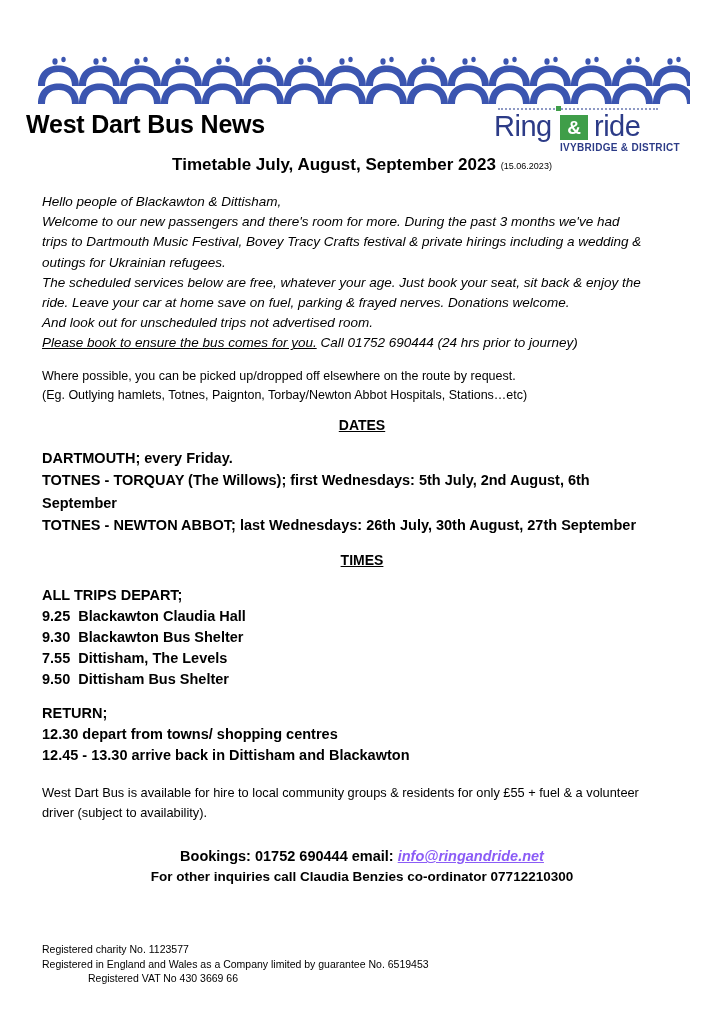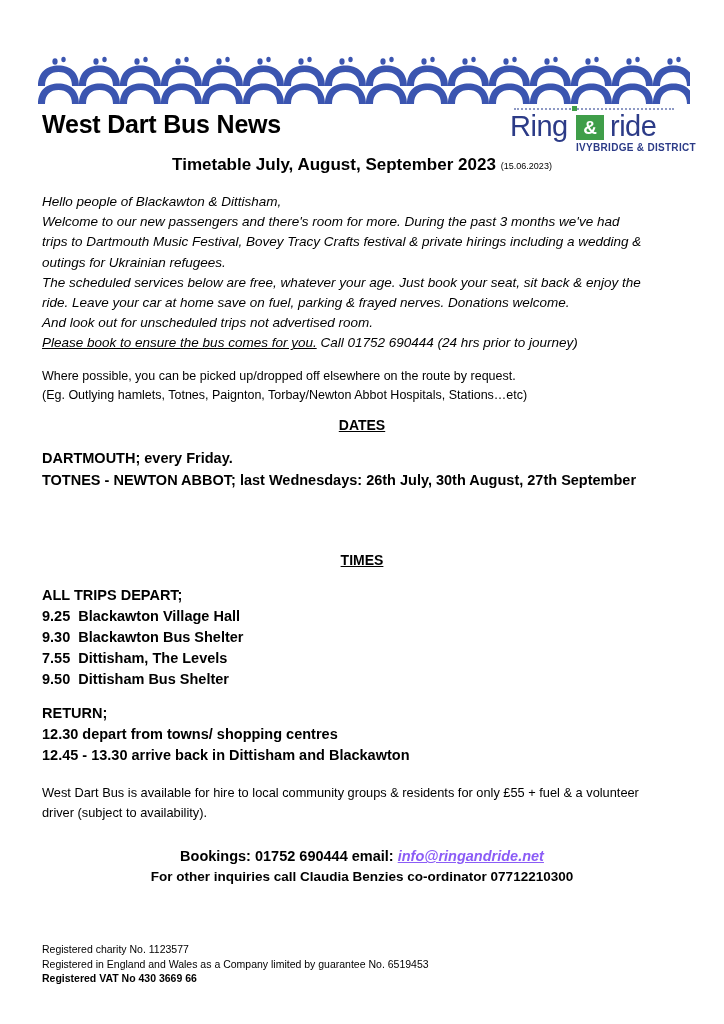--- a/index.html
+++ b/index.html
@@ -28,21 +28,21 @@
     top: 56px;
     width: 652px;
     height: 54px;
     overflow: hidden;
   }
   .wave-band svg { display: block; }
 
   
   .masthead {
     position: absolute;
-    left: 42px;
+    left: 26px;
     top: 108px;
     width: 640px;
     height: 48px;
   }
   .doc-title {
     position: absolute;
     left: 0;
     top: 2px;
     font-size: 25px;
     font-weight: bold;
@@ -224,21 +224,21 @@
   }
 
   .footer {
     position: absolute;
     left: 42px;
     top: 942px;
     width: 620px;
     font-size: 10.5px;
     line-height: 14.5px;
   }
-  .footer .vat { font-weight: bold; }
+  .footer .vat { font-weight: normal; margin-left: 46px; }
 </style>
 </head>
 <body>
 
 <div class="page">
 
   <div class="wave-band">
     <svg width="652" height="54" viewBox="0 0 652 54" xmlns="http://www.w3.org/2000/svg" aria-hidden="true">
       <defs>
         <g id="waveunit">
@@ -300,29 +300,30 @@
   <div class="note">
     <div>Where possible, you can be picked up/dropped off elsewhere on the route by request.</div>
     <div>(Eg. Outlying hamlets, Totnes, Paignton, Torbay/Newton Abbot Hospitals, Stations…etc)</div>
   </div>
 
   <div class="section-head head-dates">
     <span>DATES</span>
   </div>
   <div class="dates-block">
     <div>DARTMOUTH;  every Friday.</div>
+    <div>TOTNES - TORQUAY (The Willows);  first Wednesdays: 5th July, 2nd August, 6th September</div>
     <div>TOTNES - NEWTON ABBOT;  last Wednesdays: 26th July, 30th August, 27th September</div>
   </div>
 
   <div class="section-head head-times">
     <span>TIMES</span>
   </div>
   <div class="times-block">
     <div>ALL TRIPS DEPART;</div>
-    <div class="row"><span>9.25</span>  <span>Blackawton Village Hall</span></div>
+    <div class="row"><span>9.25</span>  <span>Blackawton Claudia Hall</span></div>
     <div class="row"><span>9.30</span>  <span>Blackawton Bus Shelter</span></div>
     <div class="row"><span>7.55</span>  <span>Dittisham, The Levels</span></div>
     <div class="row"><span>9.50</span>  <span>Dittisham Bus Shelter</span></div>
   </div>
 
   <div class="return-block">
     <div>RETURN;</div>
     <div>12.30  depart from towns/ shopping centres</div>
     <div>12.45 - 13.30 arrive back in Dittisham and Blackawton</div>
   </div>

